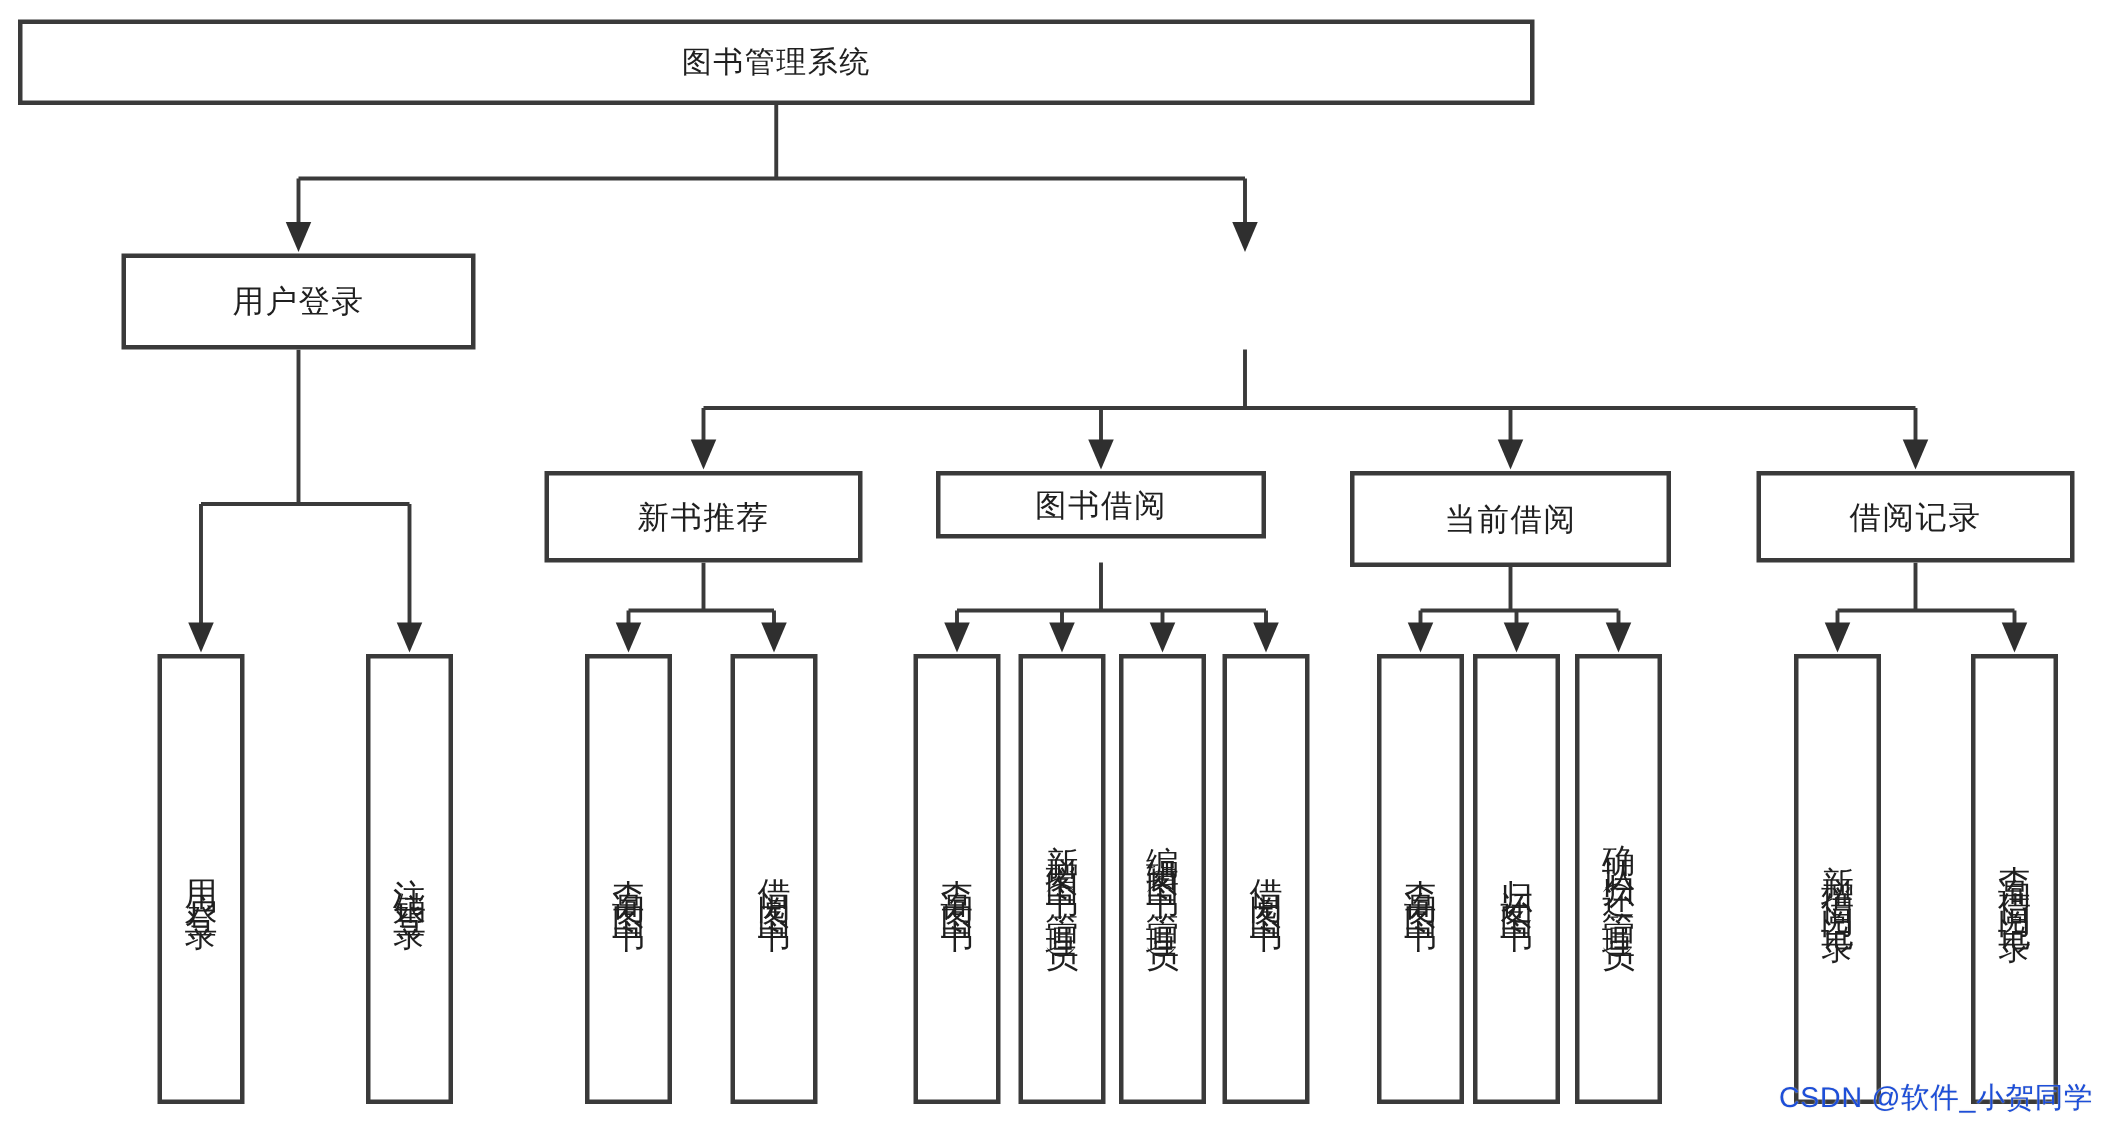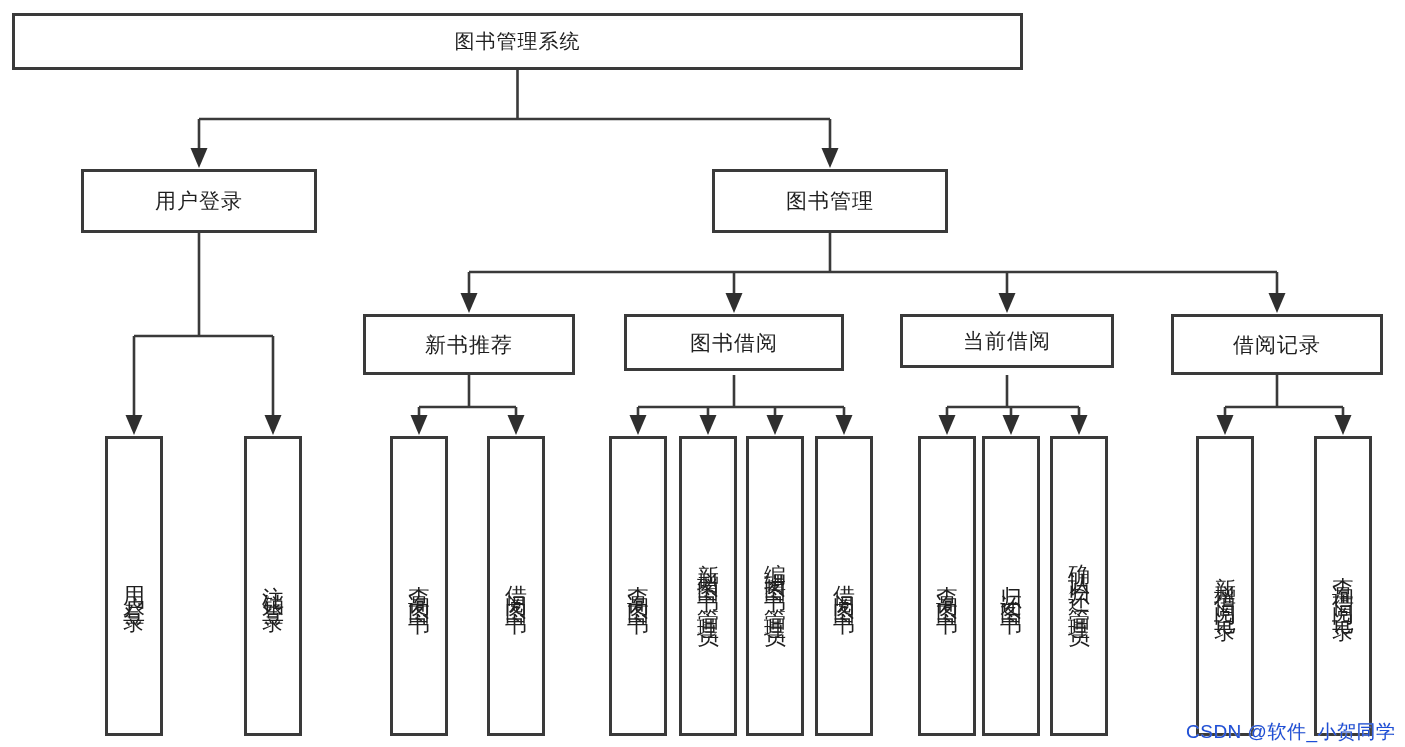--- a/index.html
+++ b/index.html
@@ -112,31 +112,28 @@
     </g>
   </svg>
 
   <div class="node root" style="left:12px; top:13px; width:1011px; height:57px;">
     <span class="h-label">图书管理系统</span>
   </div>
 
   <div class="node" style="left:81px; top:169px; width:236px; height:64px;">
     <span class="h-label">用户登录</span>
   </div>
-  <div class="node" style="left:712px; top:169px; width:236px; height:64px;">
-    <span class="h-label">图书管理</span>
-  </div>
 
   <div class="node" style="left:363px; top:314px; width:212px; height:61px;justify-content:center;">
     <span class="h-label">新书推荐</span>
   </div>
-  <div class="node" style="left:624px; top:314px; width:220px; height:57px;">
+  <div class="node" style="left:624px; top:314px; width:220px; height:45px;">
     <span class="h-label">图书借阅</span>
   </div>
-  <div class="node" style="left:900px; top:314px; width:214px; height:54px;">
+  <div class="node" style="left:900px; top:314px; width:214px; height:64px;">
     <span class="h-label">当前借阅</span>
   </div>
   <div class="node" style="left:1171px; top:314px; width:212px; height:61px;">
     <span class="h-label">借阅记录</span>
   </div>
 
   <div class="node" style="left:105px; top:436px; width:58px; height:300px;">
     <span class="v-label">用户登录</span>
   </div>
   <div class="node" style="left:244px; top:436px; width:58px; height:300px;">

